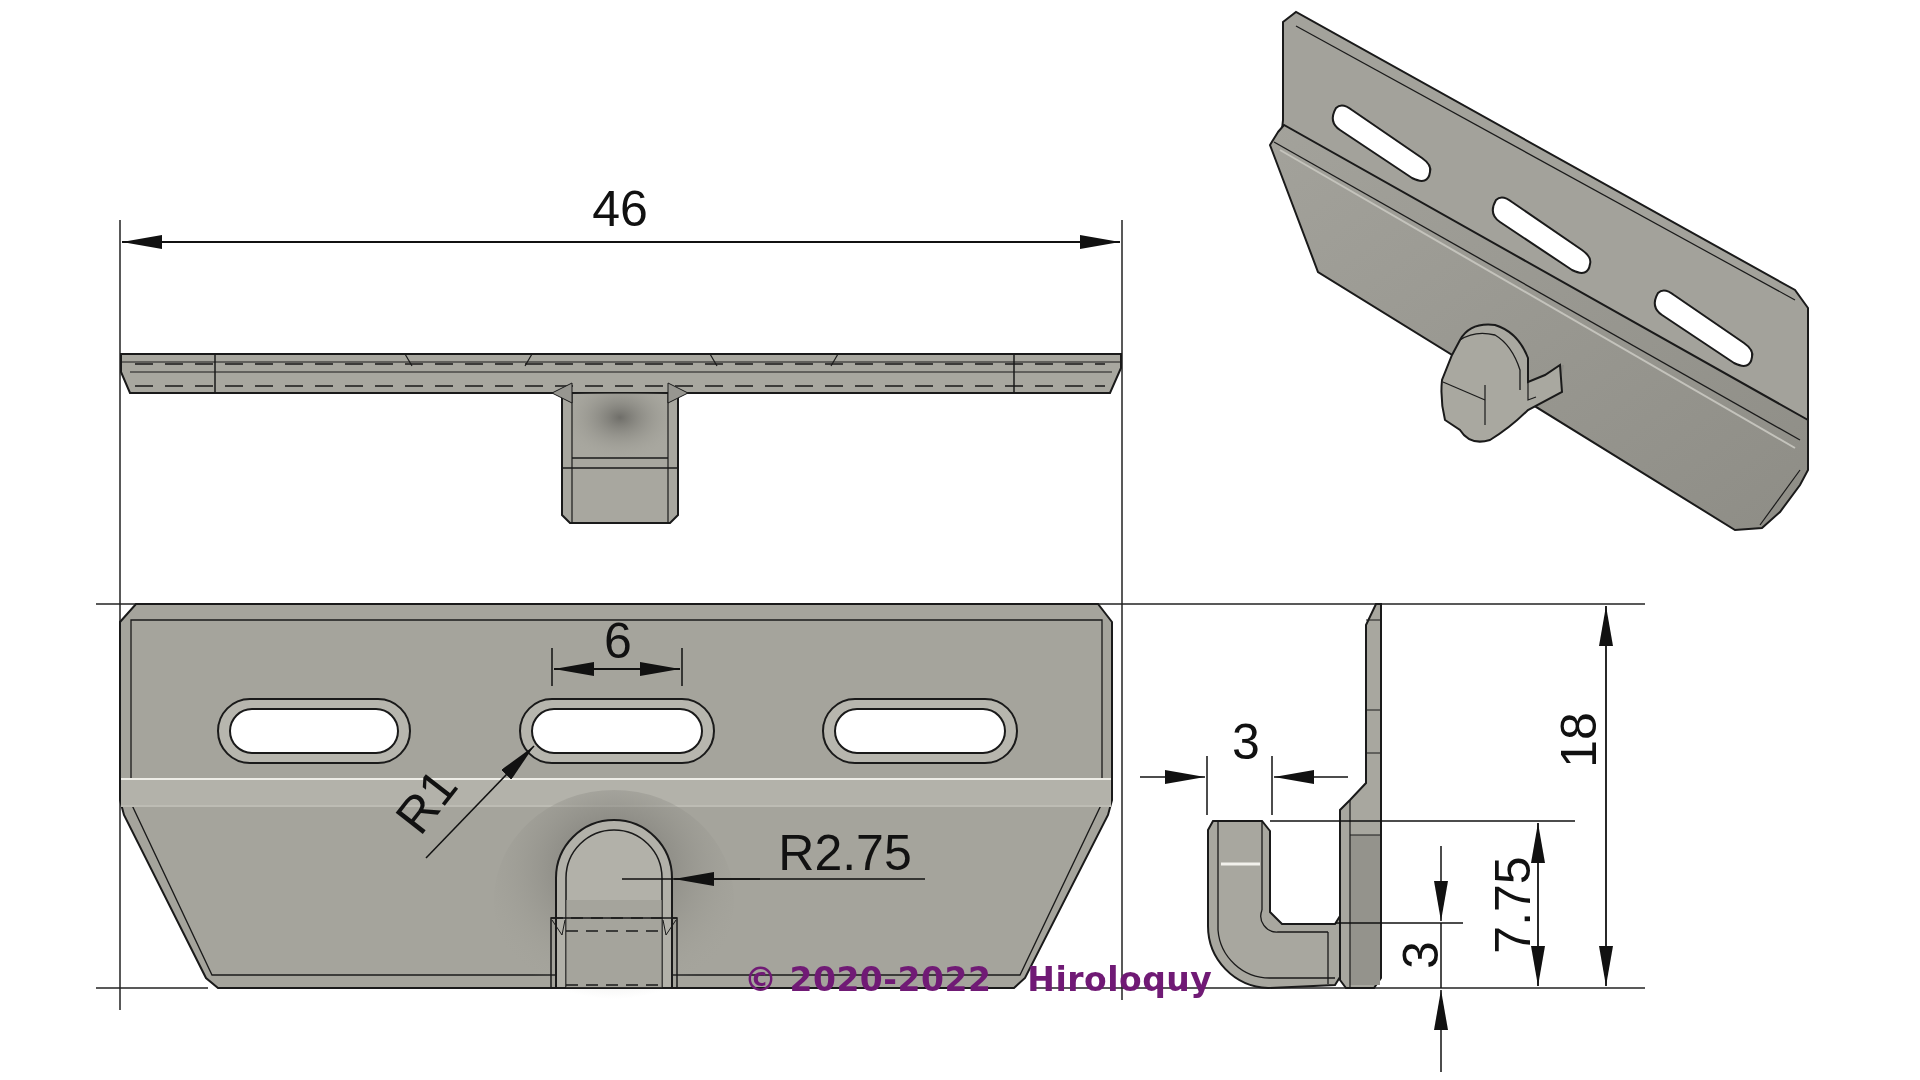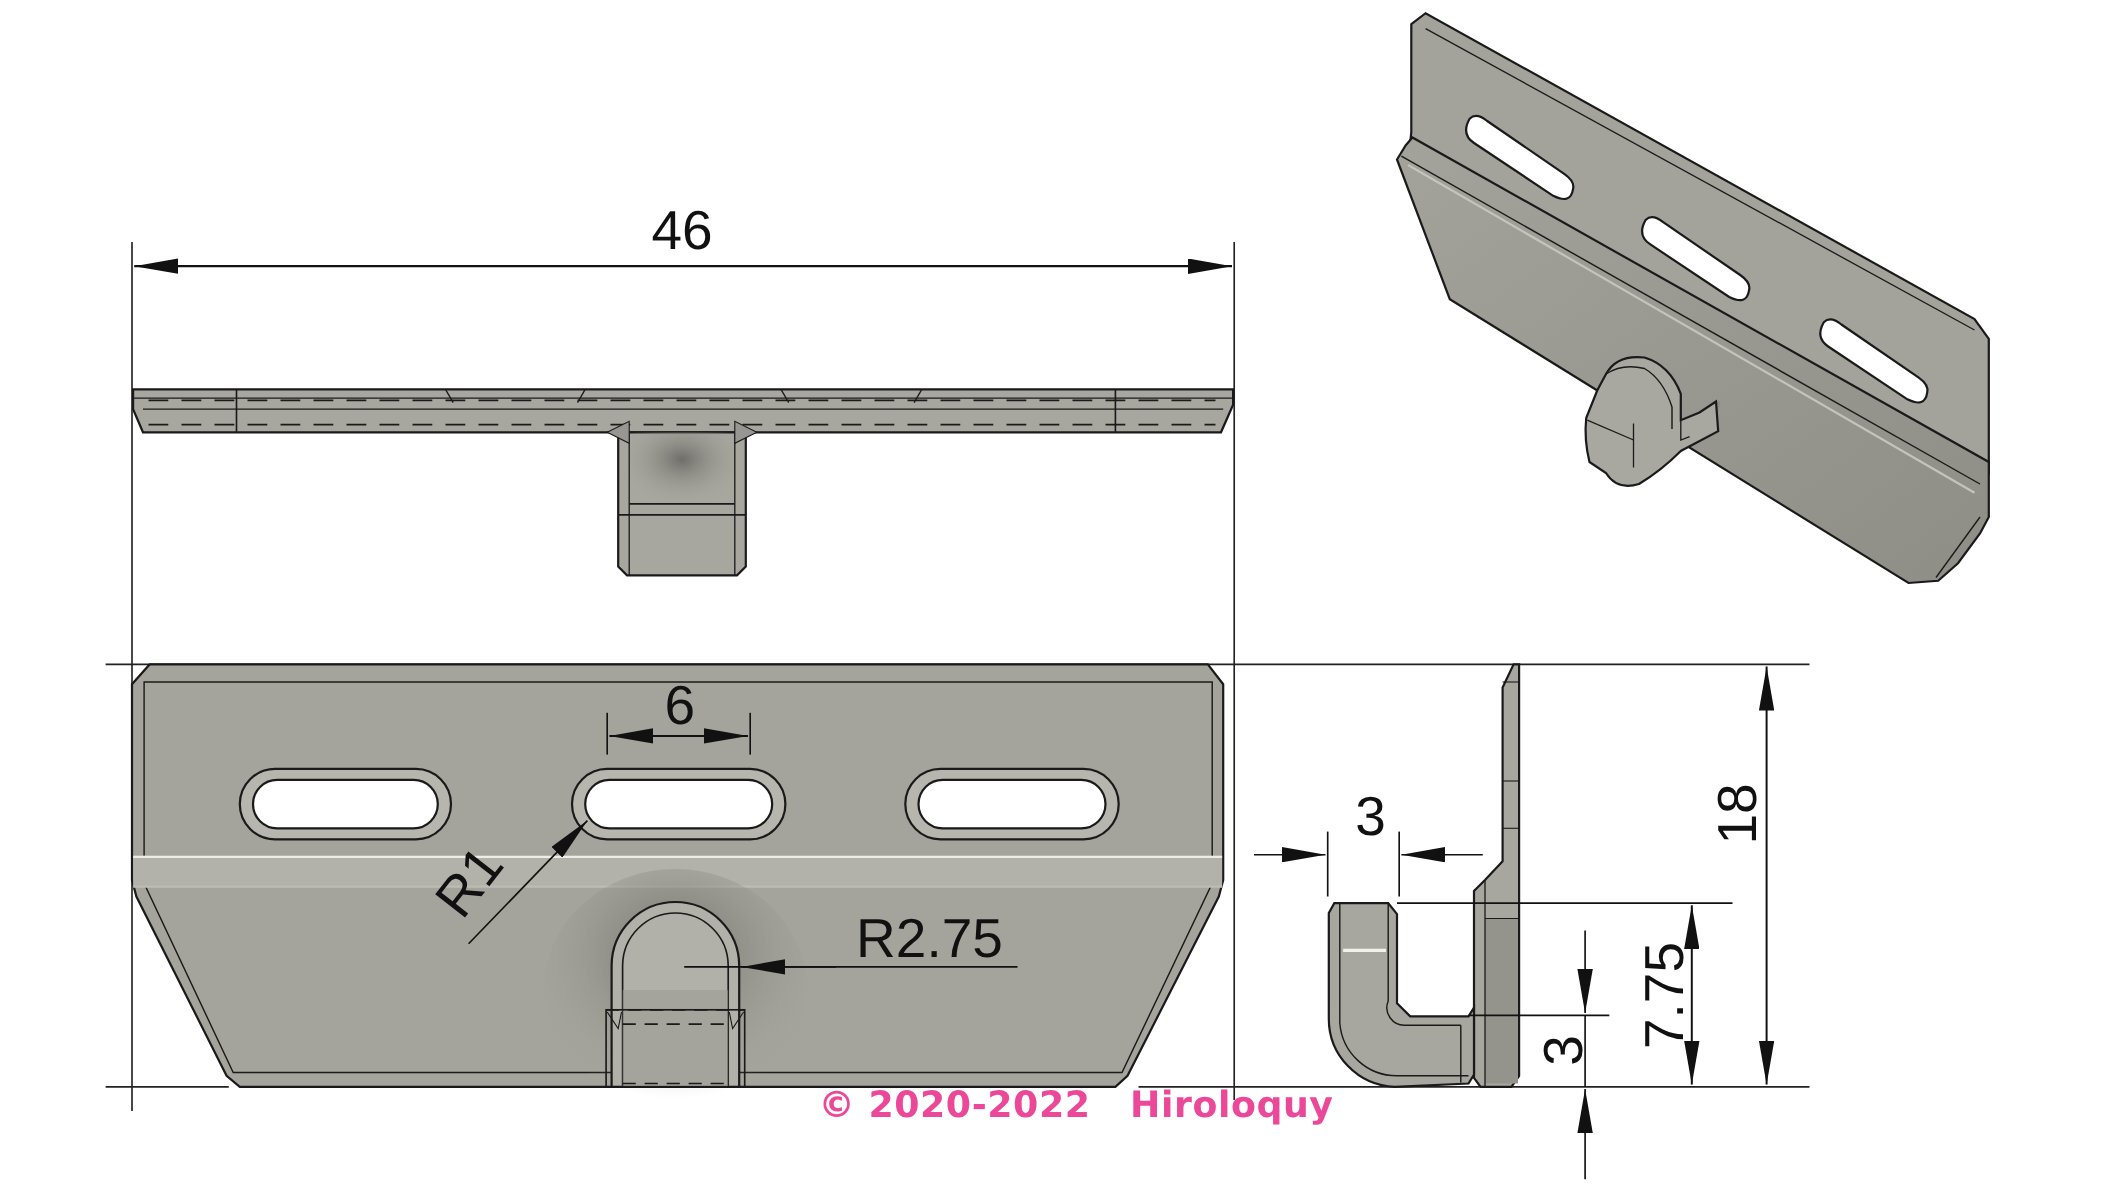--- a/index.html
+++ b/index.html
@@ -1,19 +1,19 @@
 <!DOCTYPE html>
 <html><head>
 <meta charset="utf-8">
 <style>
   html,body{margin:0;padding:0;background:#ffffff;}
   body{width:1920px;height:1080px;position:relative;overflow:hidden;font-family:"Liberation Sans",sans-serif;}
   #drawing{position:absolute;left:0;top:0;width:1920px;height:1080px;}
   .dimtext{font-family:"Liberation Sans",sans-serif;font-size:50px;fill:#111;}
-  .copyright{position:absolute;left:744px;top:984px;font-family:"DejaVu Sans",sans-serif;font-weight:bold;font-size:33px;color:#ec4899;letter-spacing:0.5px;white-space:pre;}
+  .copyright{position:absolute;left:744px;top:960px;font-family:"DejaVu Sans",sans-serif;font-weight:bold;font-size:33px;color:#701a75;letter-spacing:0.5px;white-space:pre;}
 </style>
 </head>
 <body>
 
 <svg id="drawing" viewBox="0 0 1920 1080" xmlns="http://www.w3.org/2000/svg">
   <defs>
     <marker id="arr" viewBox="0 0 20 10" refX="20" refY="5" markerWidth="20" markerHeight="10" markerUnits="userSpaceOnUse" orient="auto-start-reverse">
       <path d="M0,0 L20,5 L0,10 z" fill="#111"></path>
     </marker>
     <marker id="arrL" viewBox="0 0 40 14" refX="40" refY="7" markerWidth="40" markerHeight="14" markerUnits="userSpaceOnUse" orient="auto-start-reverse">

